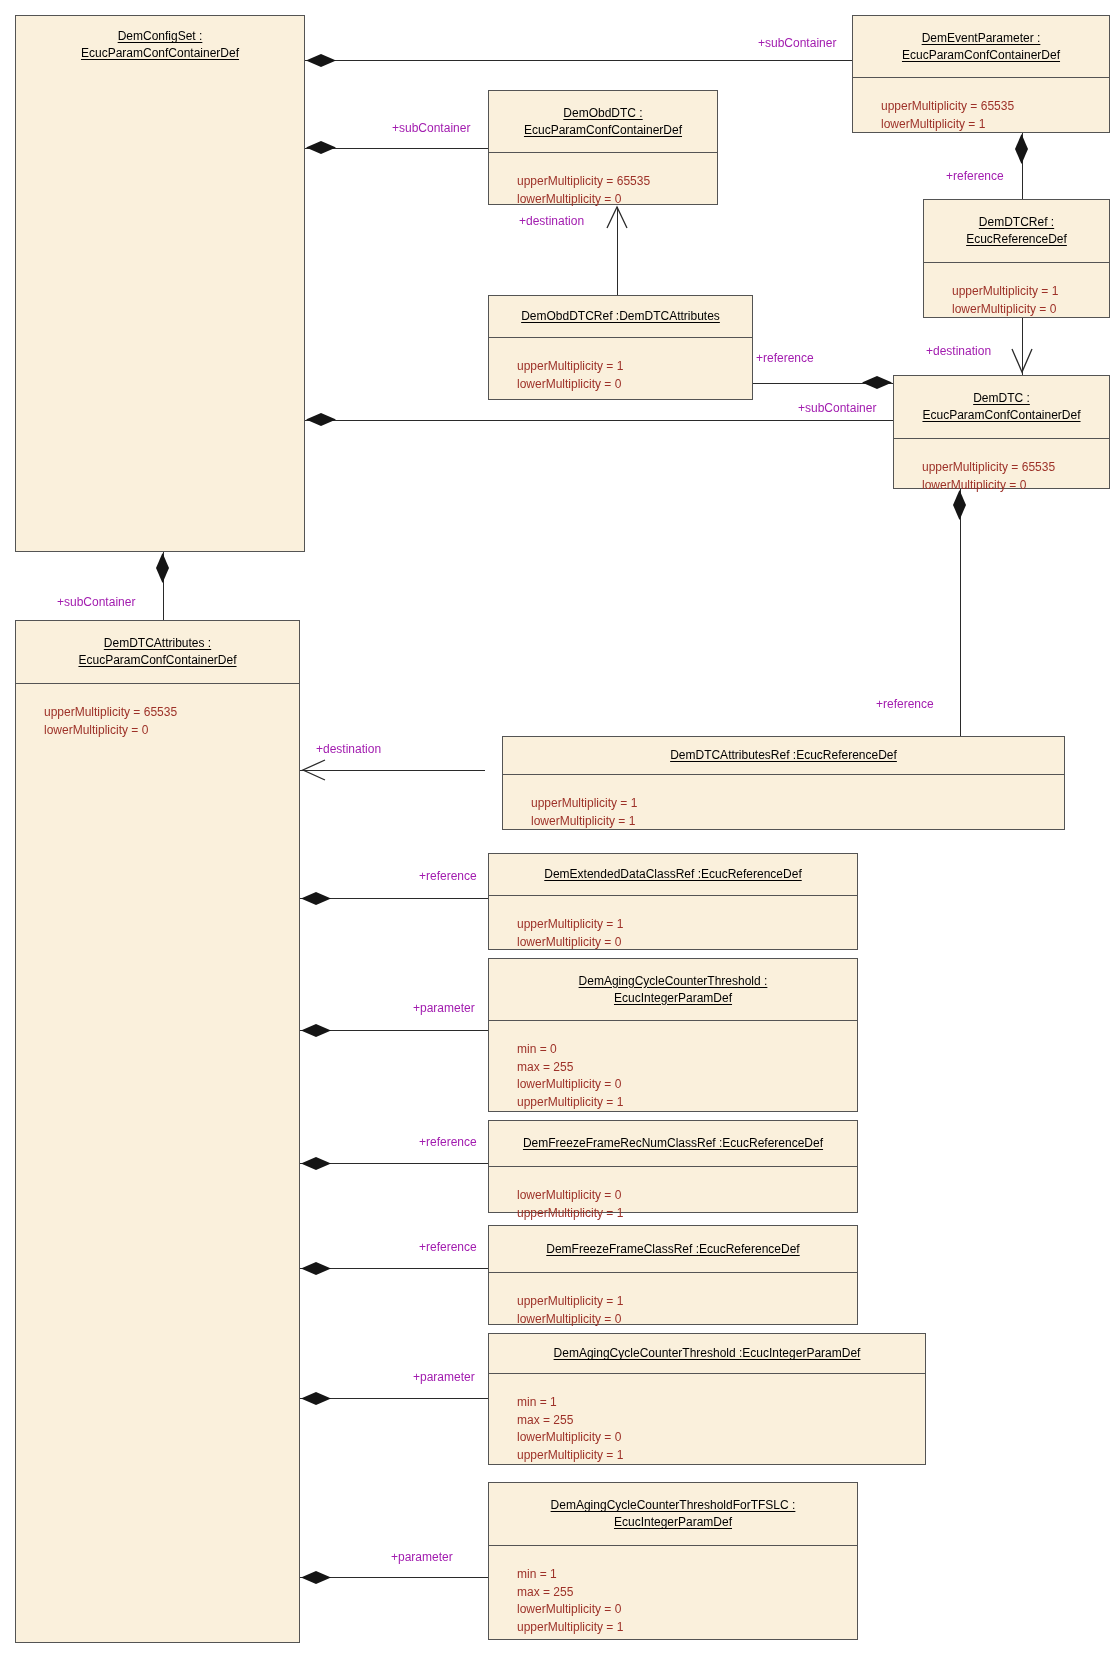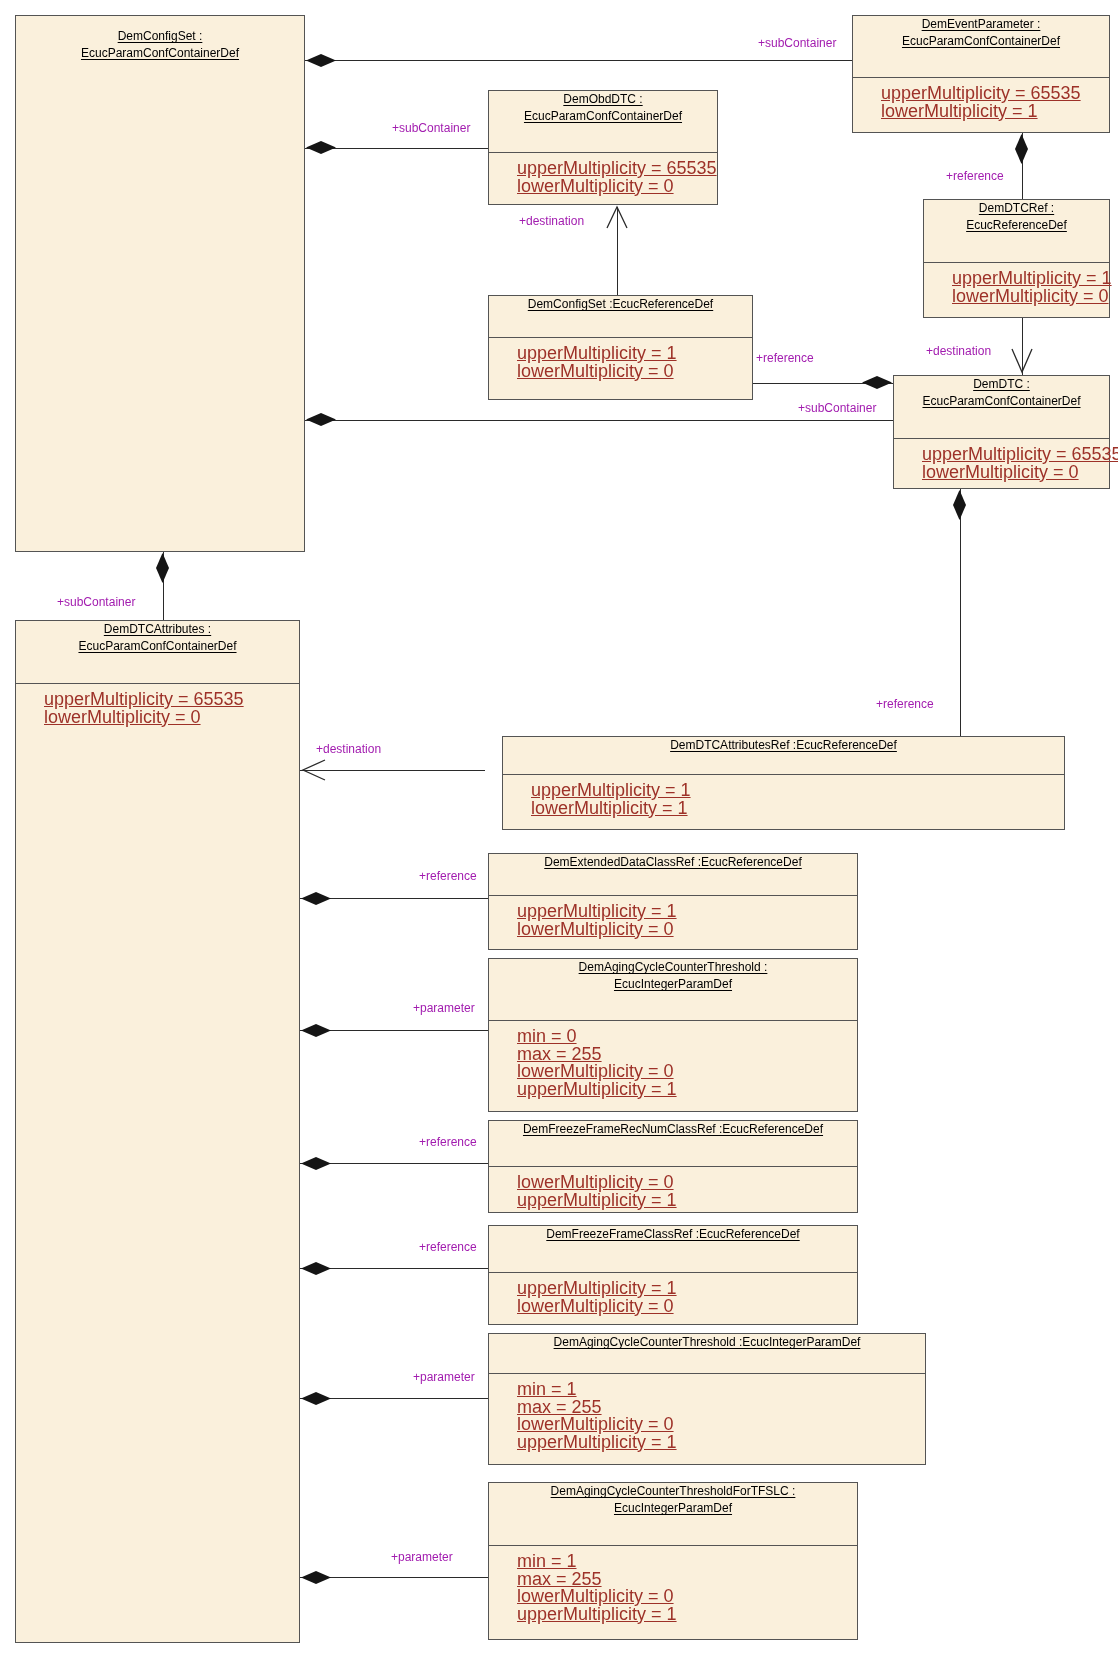--- a/index.html
+++ b/index.html
@@ -6,28 +6,28 @@
   .canvas{
     position:relative;width:1118px;height:1655px;background:var(--bg,#fff);
     font-family:"Liberation Sans","DejaVu Sans",sans-serif;overflow:hidden;
   }
   .uml-box{
     position:absolute;background:var(--fill,#faf0dc);
     border:1px solid var(--border,#545454);
     box-sizing:border-box;display:flex;flex-direction:column;
   }
   .box-title{
-    display:flex;flex-direction:column;align-items:center;justify-content:flex-start;
+    display:flex;flex-direction:column;align-items:center;justify-content:center;
     color:#000;font-size:12px;line-height:17px;flex:0 0 auto;text-align:center;
   }
   .box-title .tl{text-decoration:underline;text-underline-offset:2px;white-space:nowrap;}
   .box-attrs{
     border-top:1px solid var(--border,#545454);
-    padding:7px 4px 4px 28px;color:var(--attr,#9d3128);
-    font-size:18px;line-height:17.5px;flex:1 1 auto;text-decoration:underline;
+    padding:20px 4px 4px 28px;color:var(--attr,#9d3128);
+    font-size:12px;line-height:17.5px;flex:1 1 auto;
   }
   .box-attrs .attr{white-space:nowrap;}
   .no-attrs .box-title{justify-content:flex-start;padding-top:12px;}
   .edge{position:absolute;background:var(--line,#2a2a2a);}
   .edge.h{height:1px;}
   .edge.v{width:1px;}
   .diamond{position:absolute;background:#151515;}
   .diamond.dh{width:30px;height:13px;clip-path:polygon(50% 0,100% 50%,50% 100%,0 50%);}
   .diamond.dv{width:13px;height:30px;clip-path:polygon(50% 0,100% 50%,50% 100%,0 50%);}
   .elabel{position:absolute;font-size:12px;color:#a21caf;white-space:nowrap;line-height:15px;}
@@ -120,21 +120,21 @@
       <span class="tl">EcucParamConfContainerDef</span>
     </div>
     <div class="box-attrs">
       <div class="attr">upperMultiplicity = 65535</div>
       <div class="attr">lowerMultiplicity = 0</div>
     </div>
   </div>
 
   <div class="uml-box" style="left:488px;top:295px;width:265px;height:105px">
     <div class="box-title" style="height:41px">
-      <span class="tl">DemConfigSet :EcucReferenceDef</span>
+      <span class="tl">DemObdDTCRef :DemDTCAttributes</span>
     </div>
     <div class="box-attrs">
       <div class="attr">upperMultiplicity = 1</div>
       <div class="attr">lowerMultiplicity = 0</div>
     </div>
   </div>
 
   <div class="uml-box" style="left:923px;top:199px;width:187px;height:119px">
     <div class="box-title" style="height:62px">
       <span class="tl">DemDTCRef :</span>

